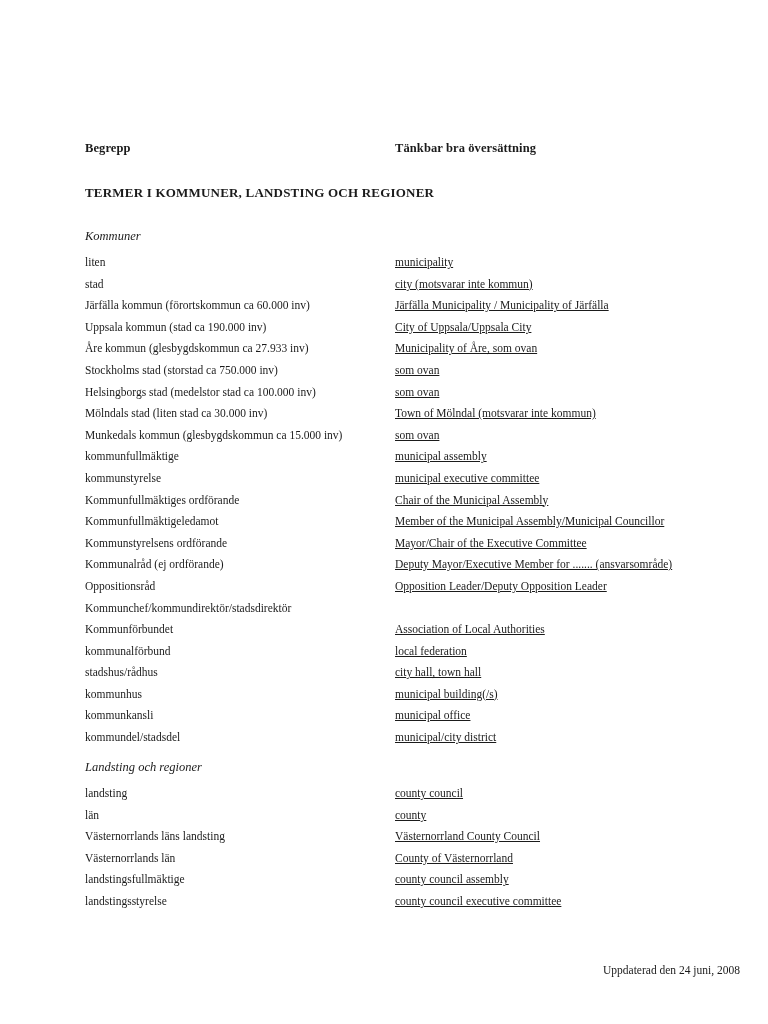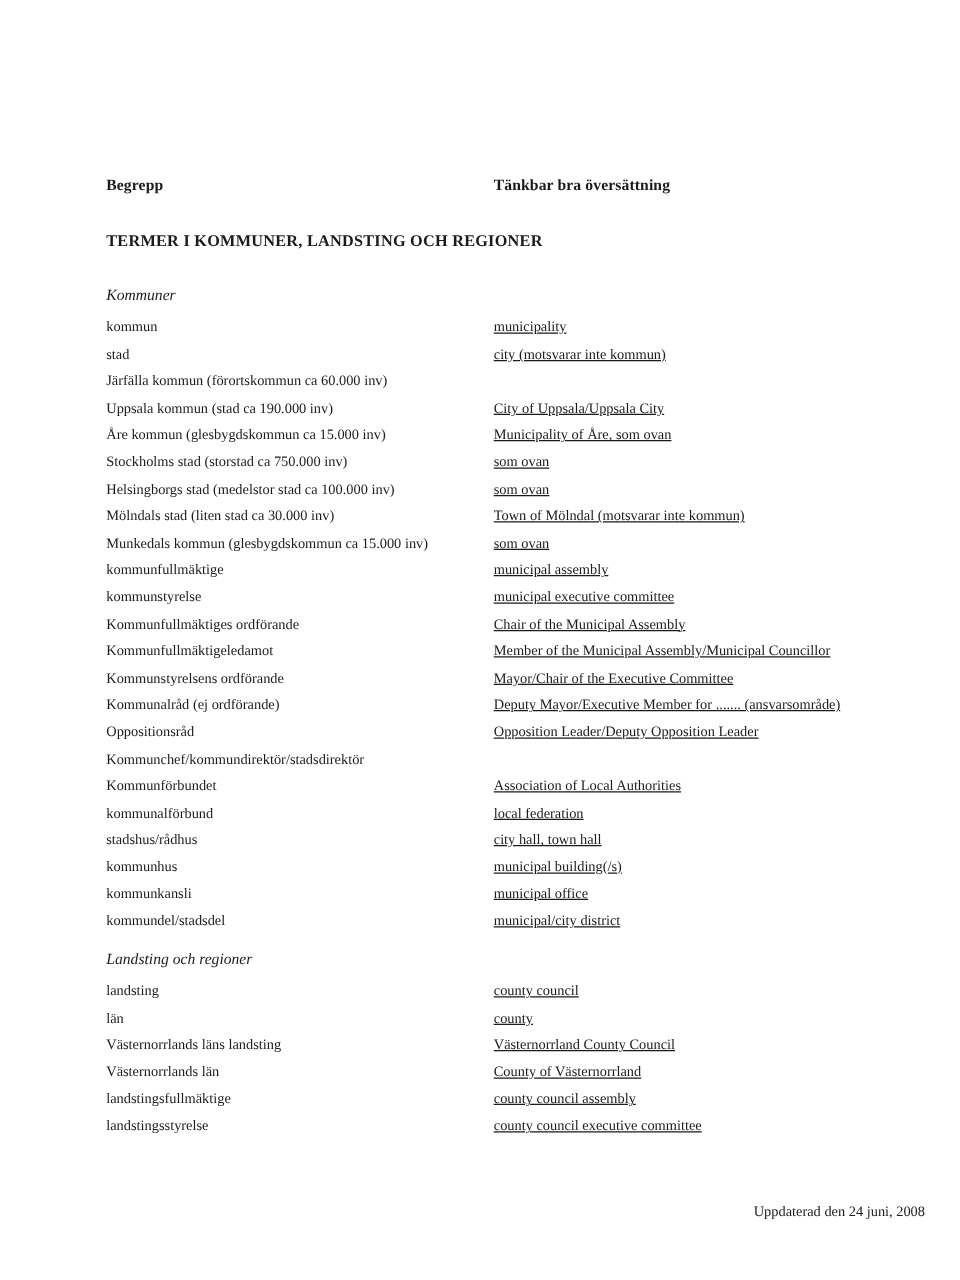--- a/index.html
+++ b/index.html
@@ -72,36 +72,37 @@
     <div class="col-left">Begrepp</div>
     <div class="col-right">Tänkbar bra översättning</div>
   </div>
 
   <div class="page-title">TERMER I KOMMUNER, LANDSTING OCH REGIONER</div>
 
   <div class="section section-1">
     <div class="section-heading">Kommuner</div>
     <div class="rows">
         <div class="glossary-row">
-          <div class="term">kommun</div>
+          <div class="term">liten</div>
           <div class="translation">municipality</div>
         </div>
         <div class="glossary-row">
           <div class="term">stad</div>
           <div class="translation">city (motsvarar inte kommun)</div>
         </div>
         <div class="glossary-row">
           <div class="term">Järfälla kommun (förortskommun ca 60.000 inv)</div>
+          <div class="translation">Järfälla Municipality / Municipality of Järfälla</div>
         </div>
         <div class="glossary-row">
           <div class="term">Uppsala kommun (stad ca 190.000 inv)</div>
           <div class="translation">City of Uppsala/Uppsala City</div>
         </div>
         <div class="glossary-row">
-          <div class="term">Åre kommun (glesbygdskommun ca 15.000 inv)</div>
+          <div class="term">Åre kommun (glesbygdskommun ca 27.933 inv)</div>
           <div class="translation">Municipality of Åre, som ovan</div>
         </div>
         <div class="glossary-row">
           <div class="term">Stockholms stad (storstad ca 750.000 inv)</div>
           <div class="translation">som ovan</div>
         </div>
         <div class="glossary-row">
           <div class="term">Helsingborgs stad (medelstor stad ca 100.000 inv)</div>
           <div class="translation">som ovan</div>
         </div>

